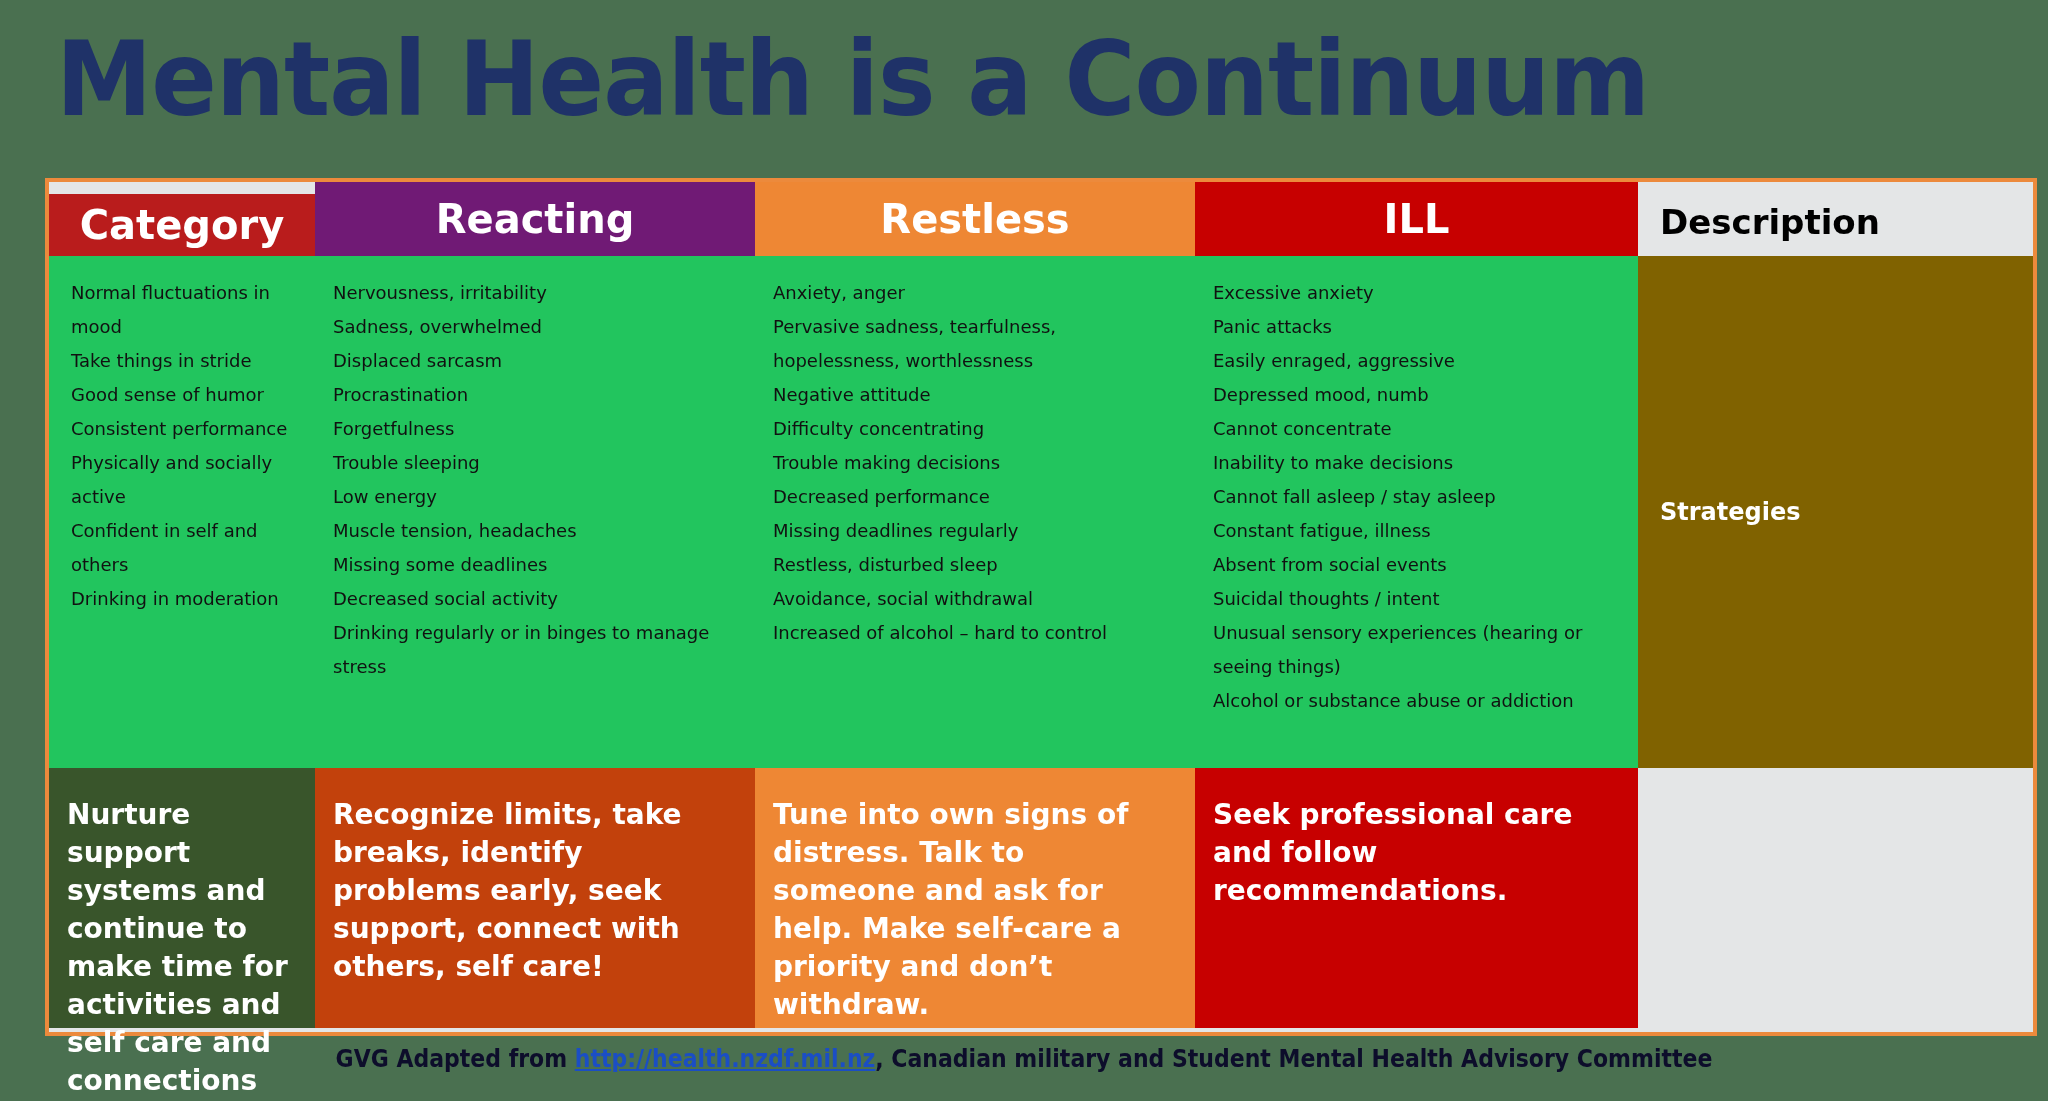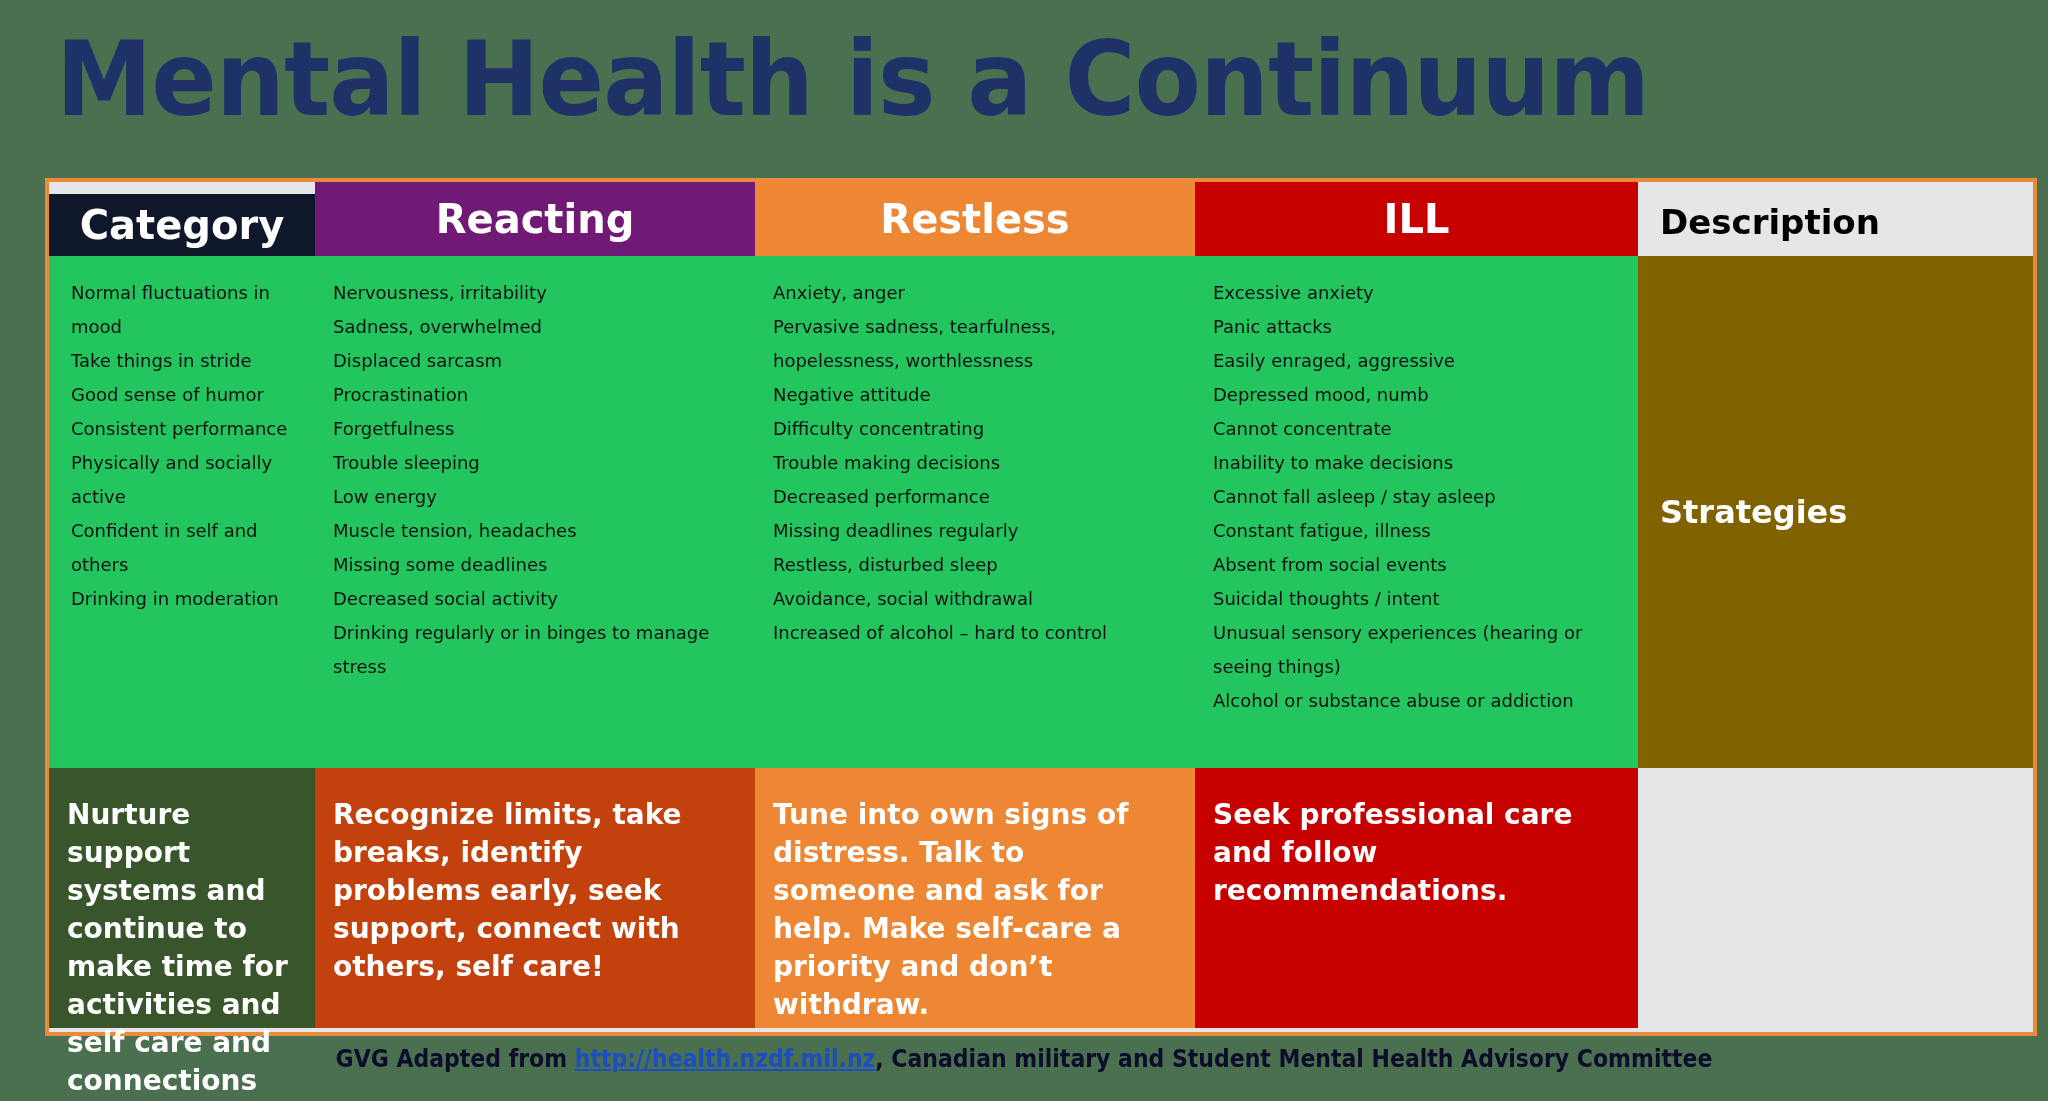--- a/index.html
+++ b/index.html
@@ -47,21 +47,21 @@
   }
 
   
   .hdr {
     display:flex; align-items:center; justify-content:center;
     color:#ffffff;
     font-weight:700;
     font-size:40px;
     line-height:1;
   }
-  .hdr-cat  { background:#0f172a;margin-top:12px; }
+  .hdr-cat  { background:#b91c1c;margin-top:12px; }
   .hdr-hea  { background:#39552b; }
   .hdr-rea  { background:#701a75; }
   .hdr-inj  { background:#ee8734; }
   .hdr-ill  { background:#c70000; }
 
   
   .desc-label {
     background:#e4e6e7;
     color:#000000;
     font-weight:700;
@@ -77,21 +77,21 @@
     white-space:pre-line;
   }
   .desc-cell.first { padding-left:22px; }
 
   
   .strat-label {
     display:flex; align-items:center;
     background:#806200;
     color:#ffffff;
     font-weight:700;
-    font-size:32px;
+    font-size:24px;
     padding-left:22px;
   }
   .strat-cell {
     color:#ffffff;
     font-size:28px;
     line-height:38px;
     padding:28px 22px 0 18px;
     font-weight:bold;
   }
   .strat-hea { background:#39552b; }

